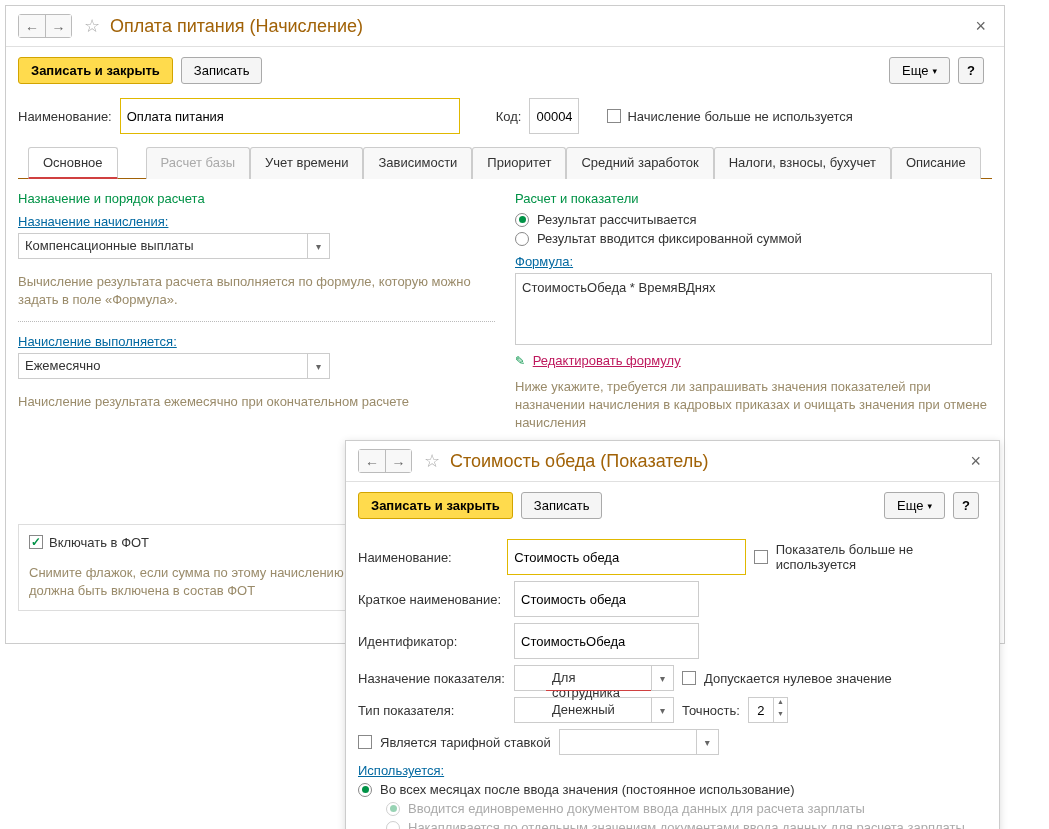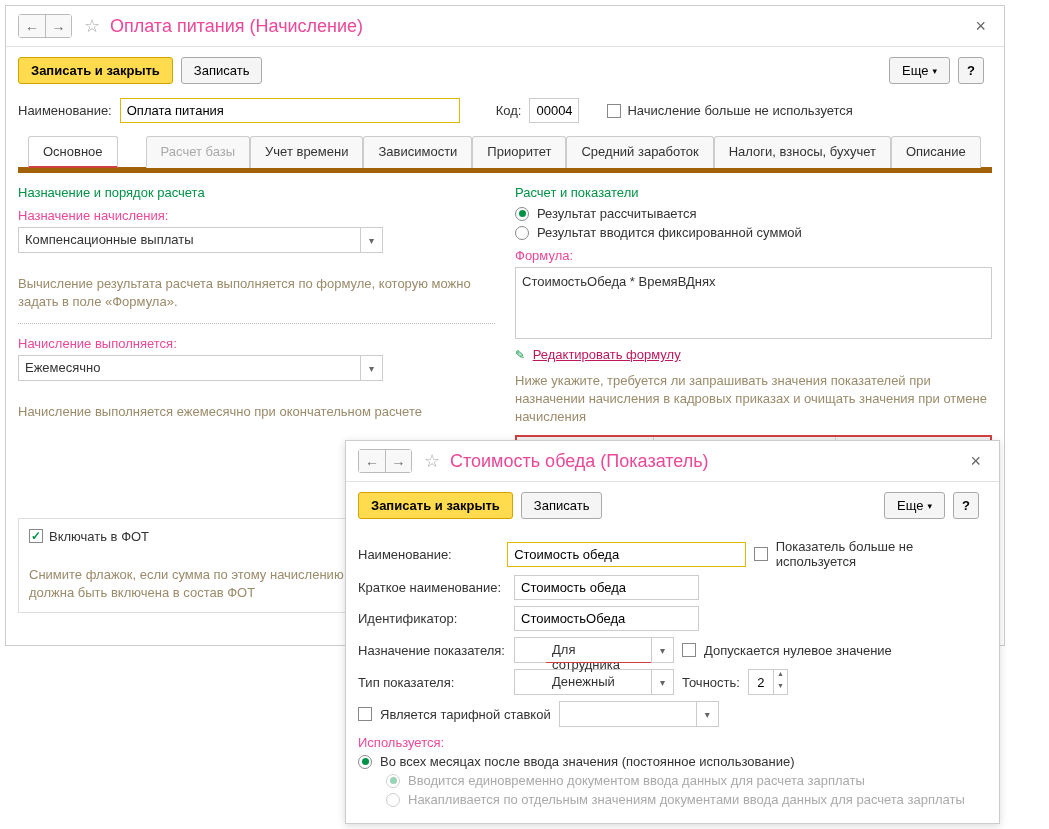--- a/index.html
+++ b/index.html
@@ -5,45 +5,45 @@
 * { box-sizing: border-box; margin: 0; padding: 0; }
 body { font-family: Arial, sans-serif; font-size: 13px; color: #333; background: #fff; }
 .window { border: 1px solid #ccc; background: #fff; position: relative; }
 .w1 { margin: 5px; width: 1000px; }
 .w2 { position: absolute; top: 440px; left: 345px; width: 655px; background: #fff; box-shadow: 0 2px 8px rgba(0,0,0,0.15); z-index: 10; }
 .titlebar { display: flex; align-items: center; padding: 8px 12px; border-bottom: 1px solid #e0e0e0; }
 .nav-btns { display: flex; border: 1px solid #bbb; border-radius: 3px; margin-right: 10px; }
 .nav-btn { width: 26px; height: 22px; display: flex; align-items: center; justify-content: center; border: none; background: #f8f8f8; cursor: pointer; font-size: 14px; color: #666; }
 .nav-btn + .nav-btn { border-left: 1px solid #bbb; }
 .star { width: 20px; height: 20px; margin-right: 8px; color: #aaa; font-size: 18px; display:flex; align-items:center; justify-content:center;}
-.title { font-size: 18px; color: #ec4899; flex: 1; }
+.title { font-size: 18px; color: #a16207; flex: 1; }
 .close-btn { font-size: 18px; color: #666; cursor: pointer; padding: 0 6px; }
 .toolbar { display: flex; align-items: center; padding: 10px 12px; }
 .btn { border: 1px solid #aaa; background: #f5f5f5; border-radius: 3px; padding: 5px 12px; cursor: pointer; font-size: 13px; margin-right: 8px; }
 .btn-primary { background: #ffdb4d; border-color: #d2a400; font-weight: bold; }
 .btn-more { margin-left: auto; display:flex; align-items:center; gap:4px;}
 .btn-help { width: 26px; padding: 5px 0; text-align:center; font-weight: bold; }
 .form-row { display: flex; align-items: center; padding: 4px 12px; gap: 8px; }
 .label { font-size: 13px; color: #333; }
-.text-input { border: 1px solid #ccc; padding: 4px 6px; font-size: 13px; height: 25px; }
+.text-input { border: 1px solid #ccc; padding: 4px 6px; font-size: 13px; height: 36px; }
 .input-highlight { border: 1px solid #e0b800; }
 .checkbox-row { display: flex; align-items: center; gap: 6px; }
-.tabs { display: flex; border-bottom: 6px solid #a16207; margin: 8px 12px 0 12px; padding-left: 10px; }
+.tabs { display: flex; border-bottom: 1px solid #a16207; margin: 8px 12px 0 12px; padding-left: 10px; }
 .tab { padding: 7px 14px; border: 1px solid #ccc; border-bottom: none; background: #f8f8f8; cursor: pointer; font-size: 13px; border-radius: 3px 3px 0 0; margin-right: 0px; position:relative; top:1px;}
 .tab.active { background: #fff; border-bottom: 2px solid #d04040; font-weight: normal; }
 .tab.disabled { color: #aaa; margin-left: 28px; }
 .content { display: flex; padding: 12px; gap: 20px; }
 .col { flex: 1; }
 .section-title { color: #009246; font-size: 13px; margin-bottom: 6px; }
-.field-label { font-size: 13px; color: #ec4899; margin-bottom: 4px; margin-top:8px;}
-.select-wrap { display: flex; border: 1px solid #ccc; width: 365px; height: 26px; }
+.field-label { font-size: 13px; color: #0369a1; margin-bottom: 4px; margin-top:8px;text-decoration:underline;}
+.select-wrap { display: flex; border: 1px solid #ccc; width: 312px; height: 26px; }
 .select-wrap.sm { width: 160px; padding-left: 31px; }
 .select-text { flex: 1; padding: 4px 6px; font-size: 13px; }
 .select-btn { width: 22px; border-left: 1px solid #ccc; display: flex; align-items: center; justify-content: center; color: #666; font-size: 10px; cursor:pointer;}
-.hint { color: #9a8b6a; font-size: 13px; margin-top: 22px; line-height: 1.4; }
+.hint { color: #9a8b6a; font-size: 13px; margin-top: 14px; line-height: 1.4; }
 .dotted-divider { border-top: 1px dotted #bbb; margin: 12px 0; }
 .radio-row { display: flex; align-items: center; gap: 8px; margin: 4px 0; }
 .radio { width: 14px; height: 14px; border: 1px solid #888; border-radius: 50%; display: flex; align-items: center; justify-content: center; }
 .radio.checked::after { content: ''; width: 7px; height: 7px; background: #009246; border-radius: 50%; }
 .formula-box { border: 1px solid #ccc; padding: 6px; height: 72px; margin-top: 4px; font-size:13px;}
 .edit-link { color: #be185d; text-decoration: underline; cursor: pointer; font-size:13px;}
 .pencil-icon { color: #009246; margin-right: 4px; font-size:12px;}
 .table { border: 1px solid #bbb; width: 100%; border-collapse: collapse; margin-top: 8px; }
 .table th, .table td { border: 1px solid #ccc; padding: 6px 10px; text-align: center; font-size: 13px; font-weight: normal; }
 .table th { background: #f0f0f0; }
@@ -121,21 +121,21 @@
         <div class="select-text">Компенсационные выплаты</div>
         <div class="select-btn">▾</div>
       </div>
       <div class="hint">Вычисление результата расчета выполняется по формуле, которую можно задать в поле «Формула».</div>
       <div class="dotted-divider"></div>
       <div class="field-label">Начисление выполняется:</div>
       <div class="select-wrap">
         <div class="select-text">Ежемесячно</div>
         <div class="select-btn">▾</div>
       </div>
-      <div class="hint">Начисление выполняется ежемесячно при окончательном расчете</div>
+      <div class="hint">Начисление результата ежемесячно при окончательном расчете</div>
     </div>
 
     <div class="col">
       <div class="section-title">Расчет и показатели</div>
       <div class="radio-row">
         <span class="radio checked"></span>
         <span>Результат рассчитывается</span>
       </div>
       <div class="radio-row">
         <span class="radio"></span>

